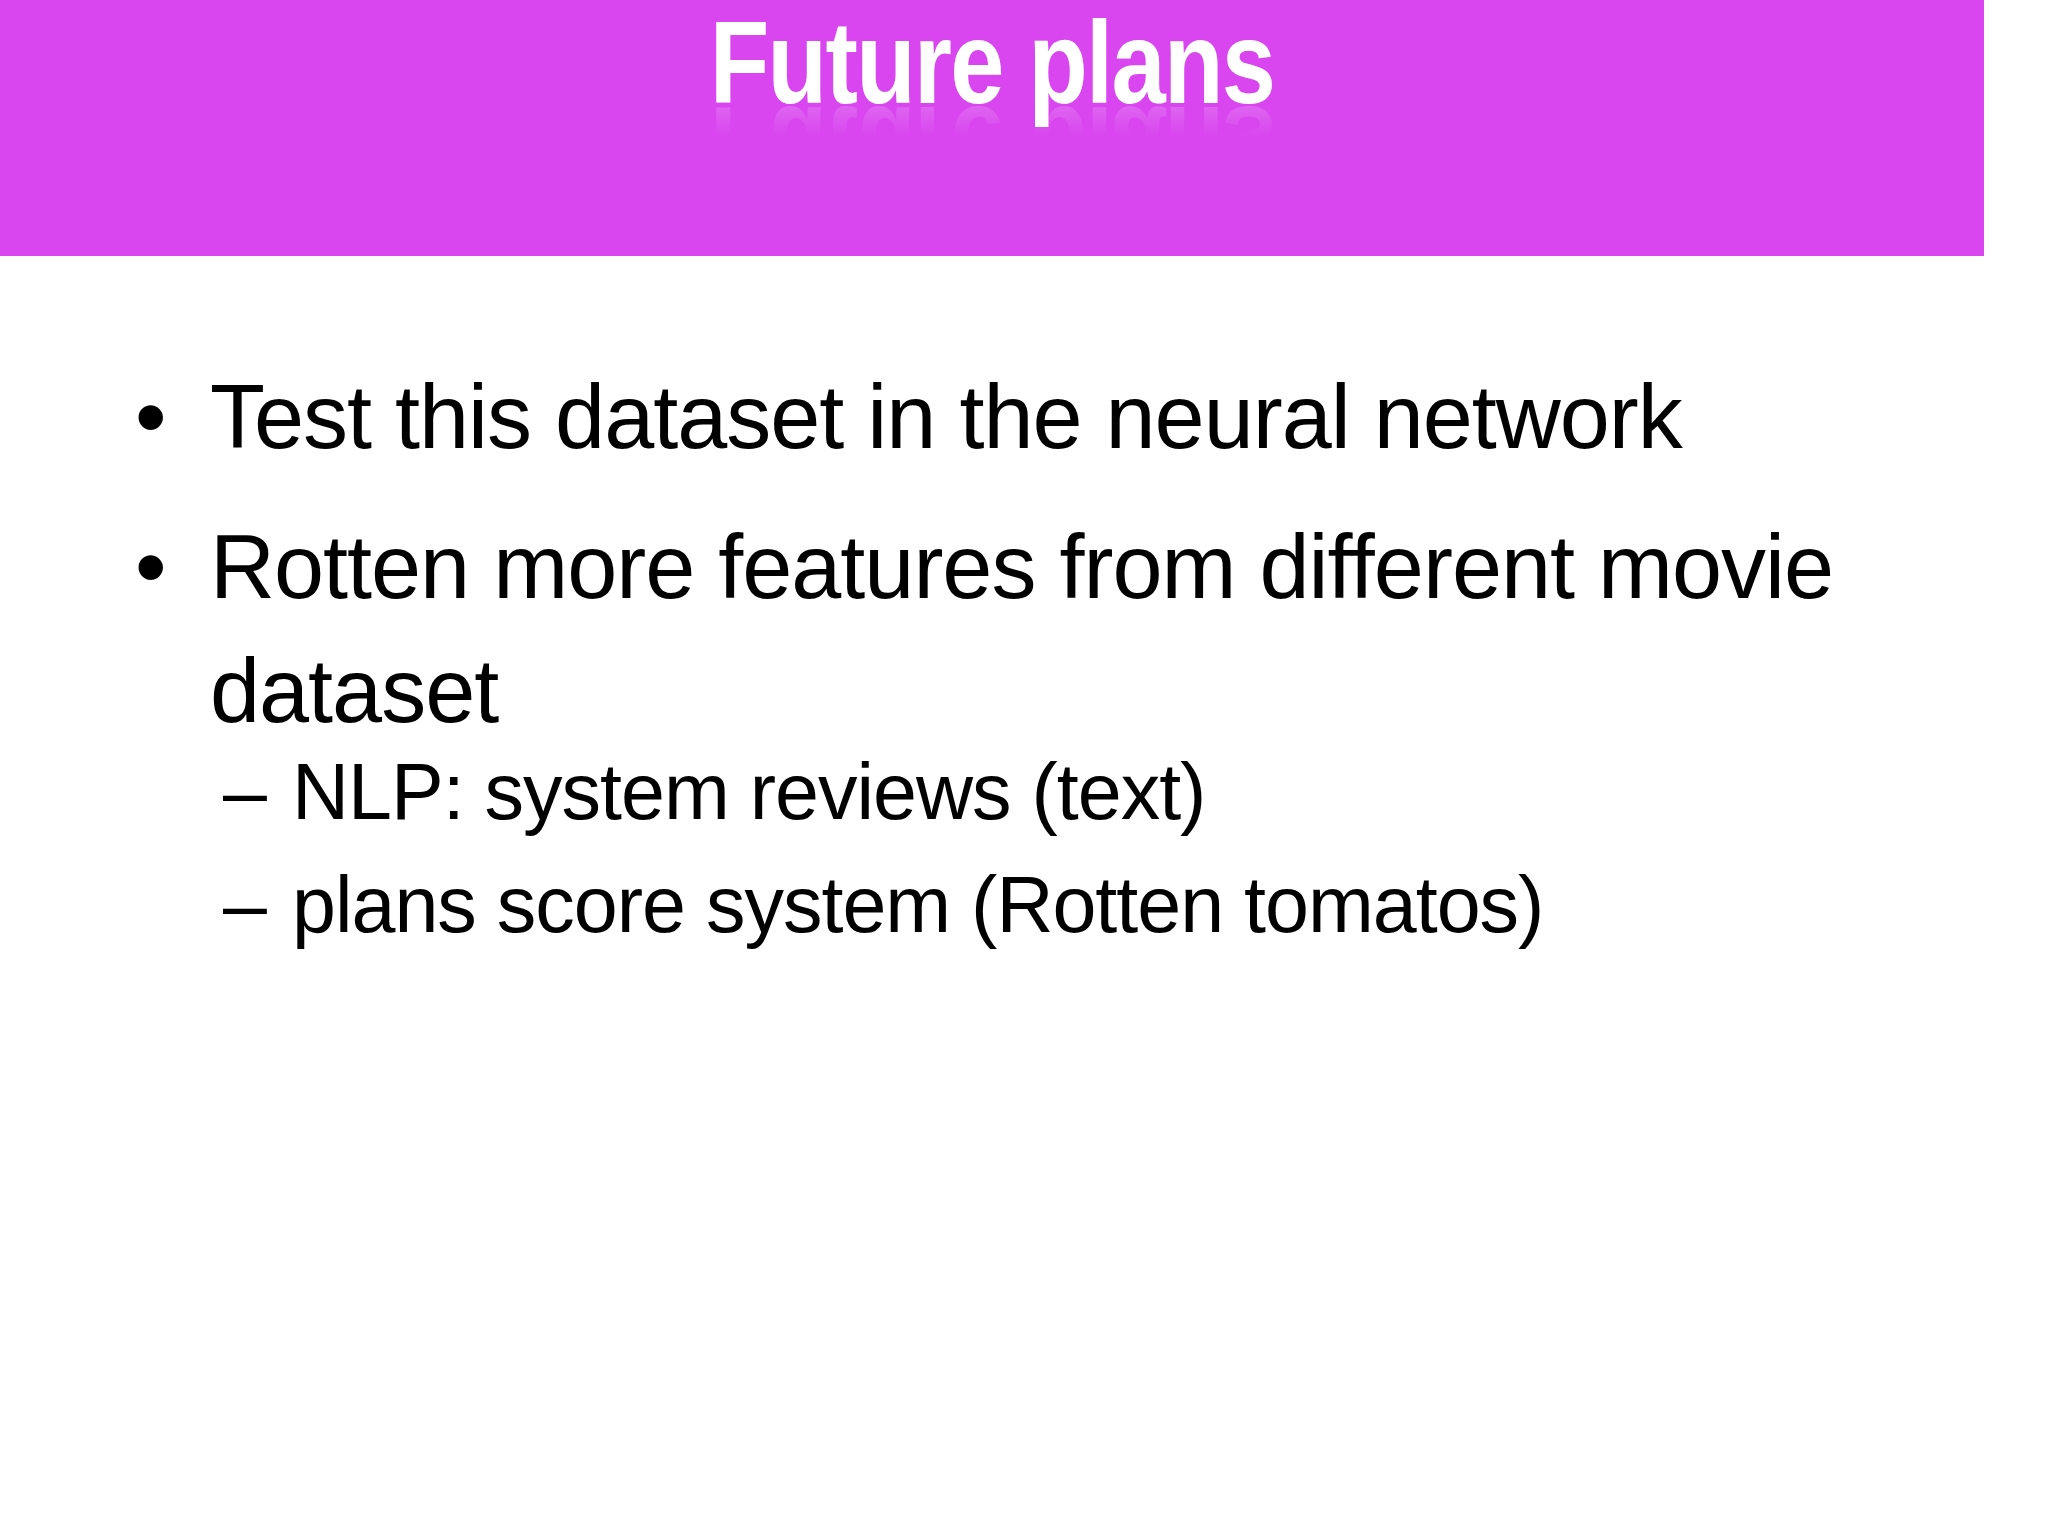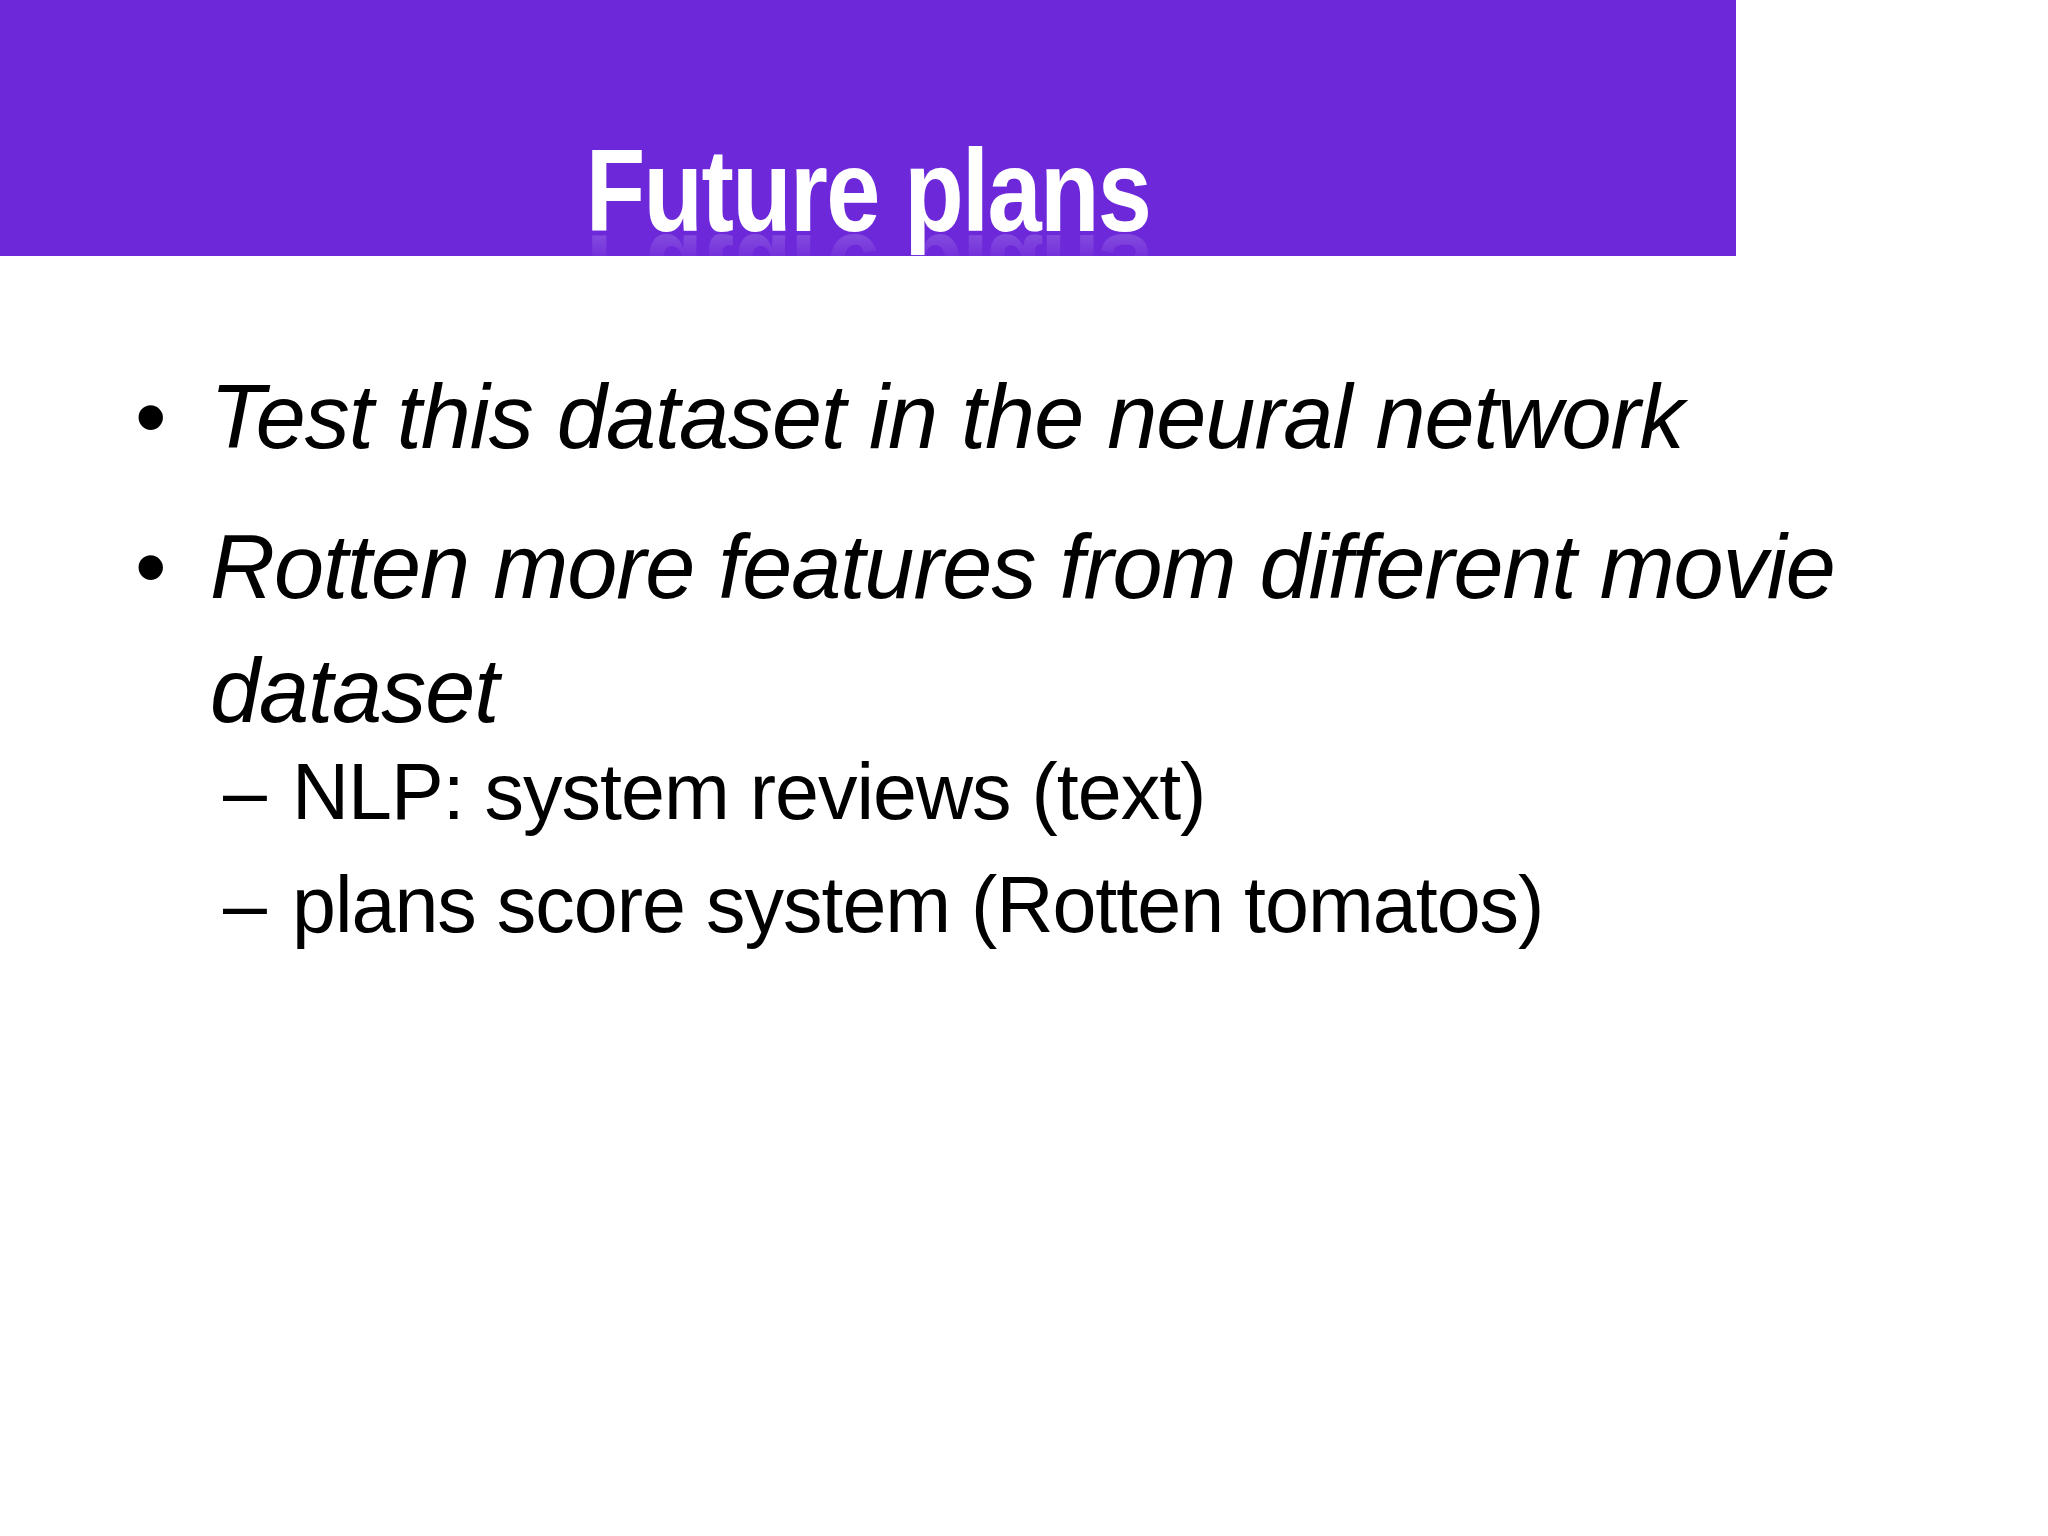--- a/index.html
+++ b/index.html
@@ -15,25 +15,25 @@
     background: #ffffff;
     overflow: hidden;
     font-family: "Liberation Sans", "DejaVu Sans", sans-serif;
   }
 
   
   .title-bar {
     position: absolute;
     top: 0;
     left: 0;
-    width: 1736px;
+    width: 1984px;
     height: 256px;
-    background: #6d28d9;
+    background: #d946ef;
     display: flex;
-    align-items: flex-end;
+    align-items: flex-start;
     justify-content: center;
   }
 
   .title {
     margin: 0;
     padding: 0;
     font-size: 116px;
     font-weight: bold;
     line-height: 1.1;
     color: #ffffff;
@@ -67,21 +67,21 @@
     letter-spacing: -1px;
   }
 
   .marker {
     flex: 0 0 auto;
   }
 
   .l1 > .marker { width: 75px; }
   .l2 > .marker { width: 69px; }
 
-  .l1 > .text { width: 1760px; font-style: italic; }
+  .l1 > .text { width: 1760px; }
   .l2 > .text { white-space: nowrap; }
 
   #bullet-1 { top: 355px; }
   #bullet-2 { top: 505px; }
   #sub-bullet-1 { top: 735px; }
   #sub-bullet-2 { top: 848px; }
 </style>
 </head>
 <body>
 

